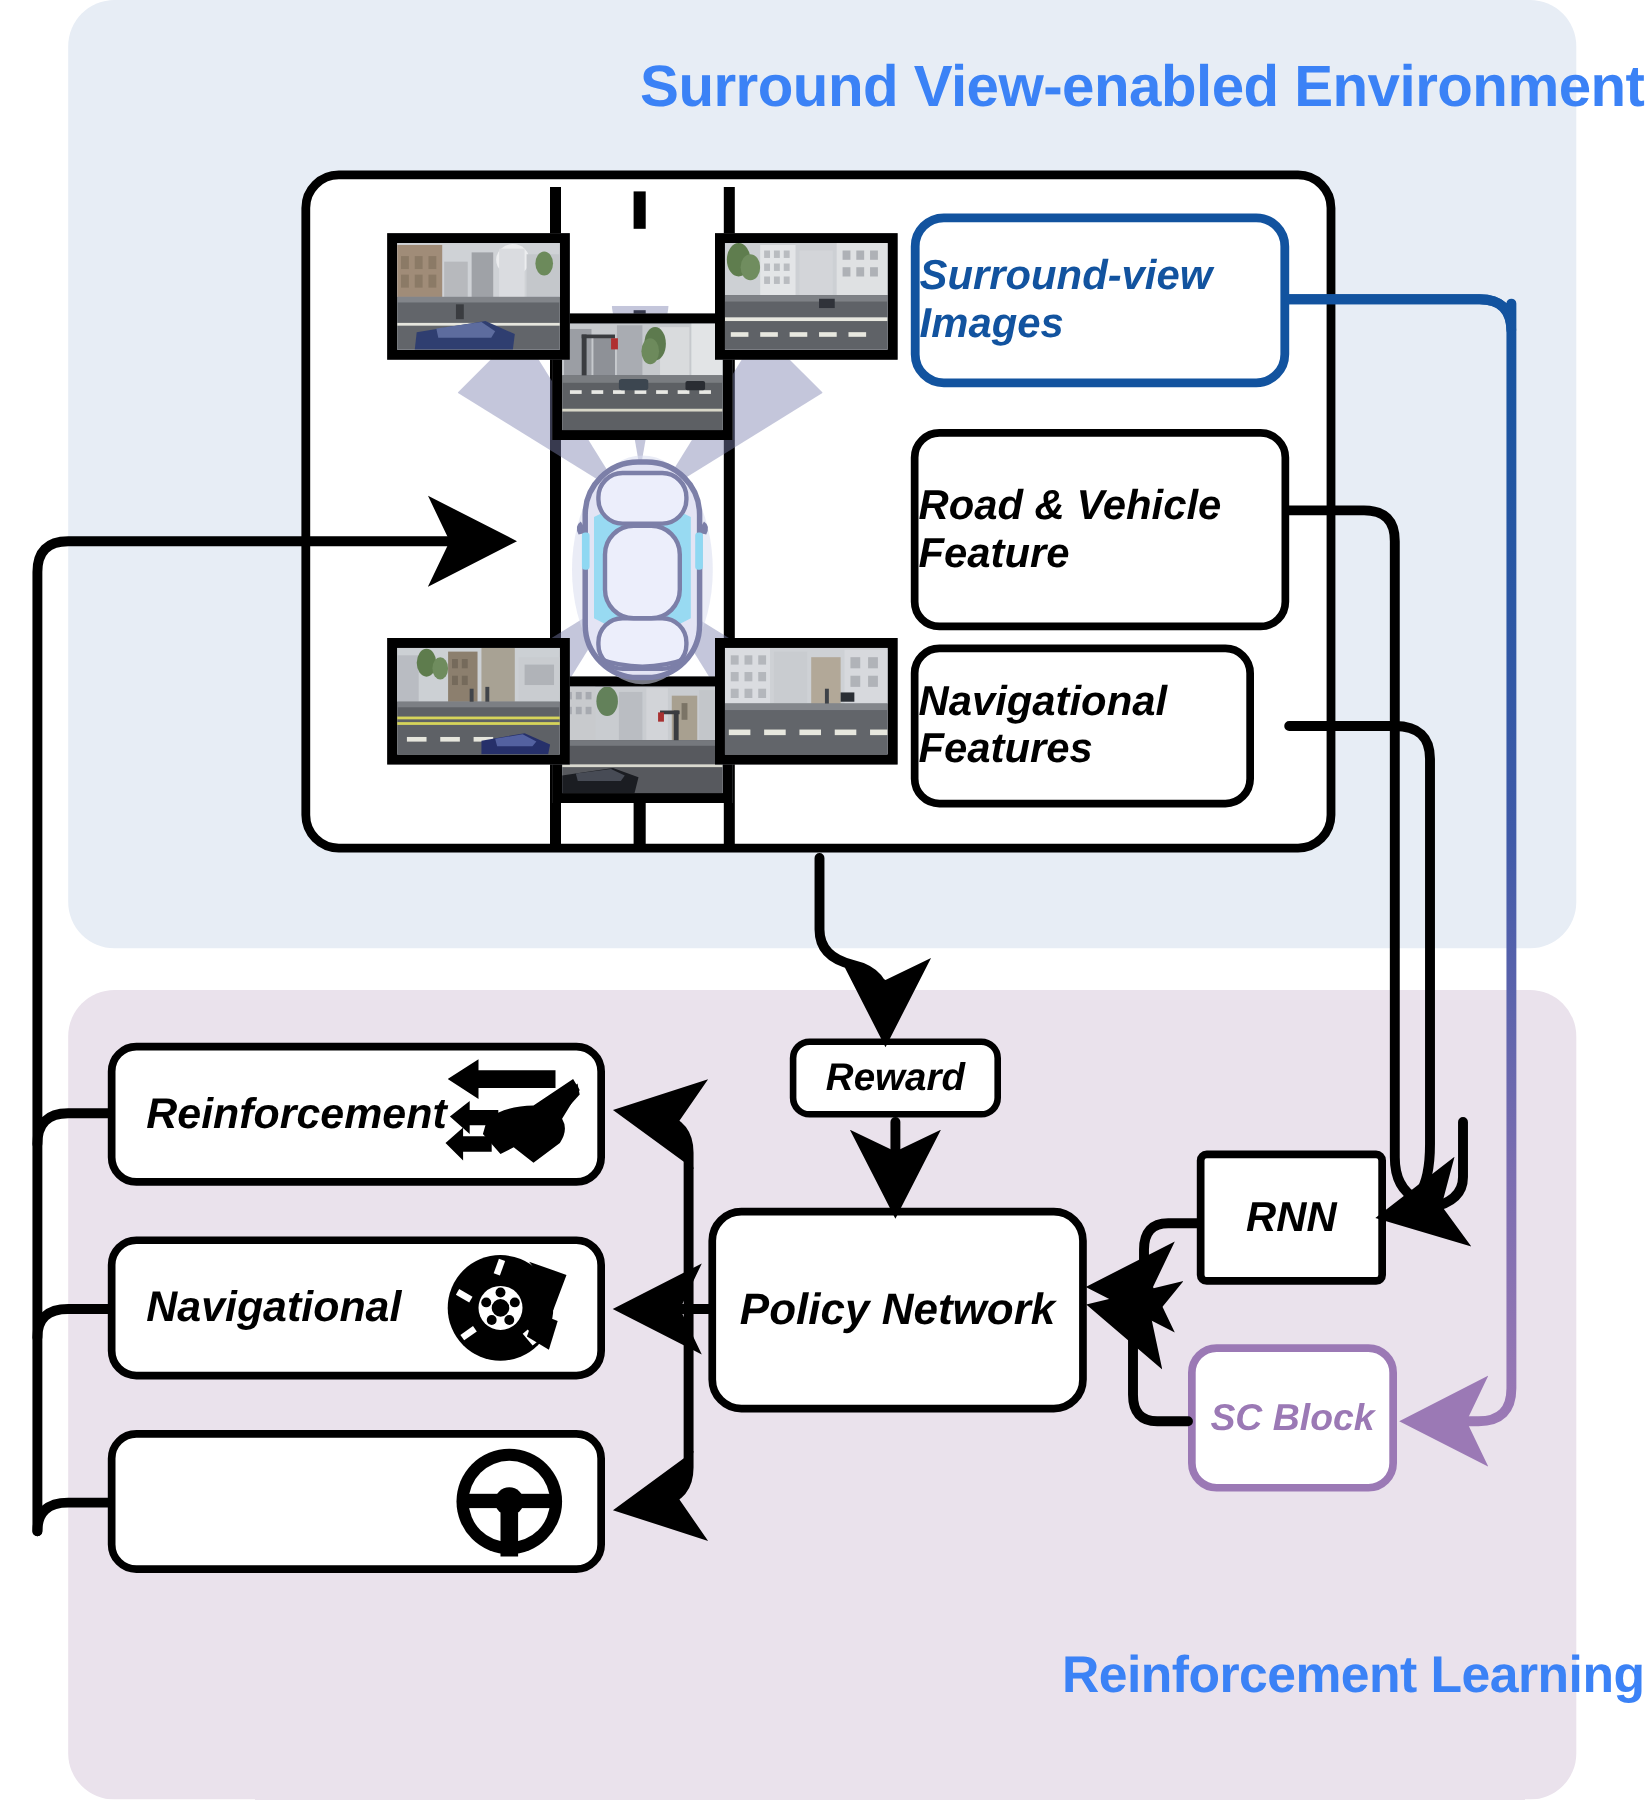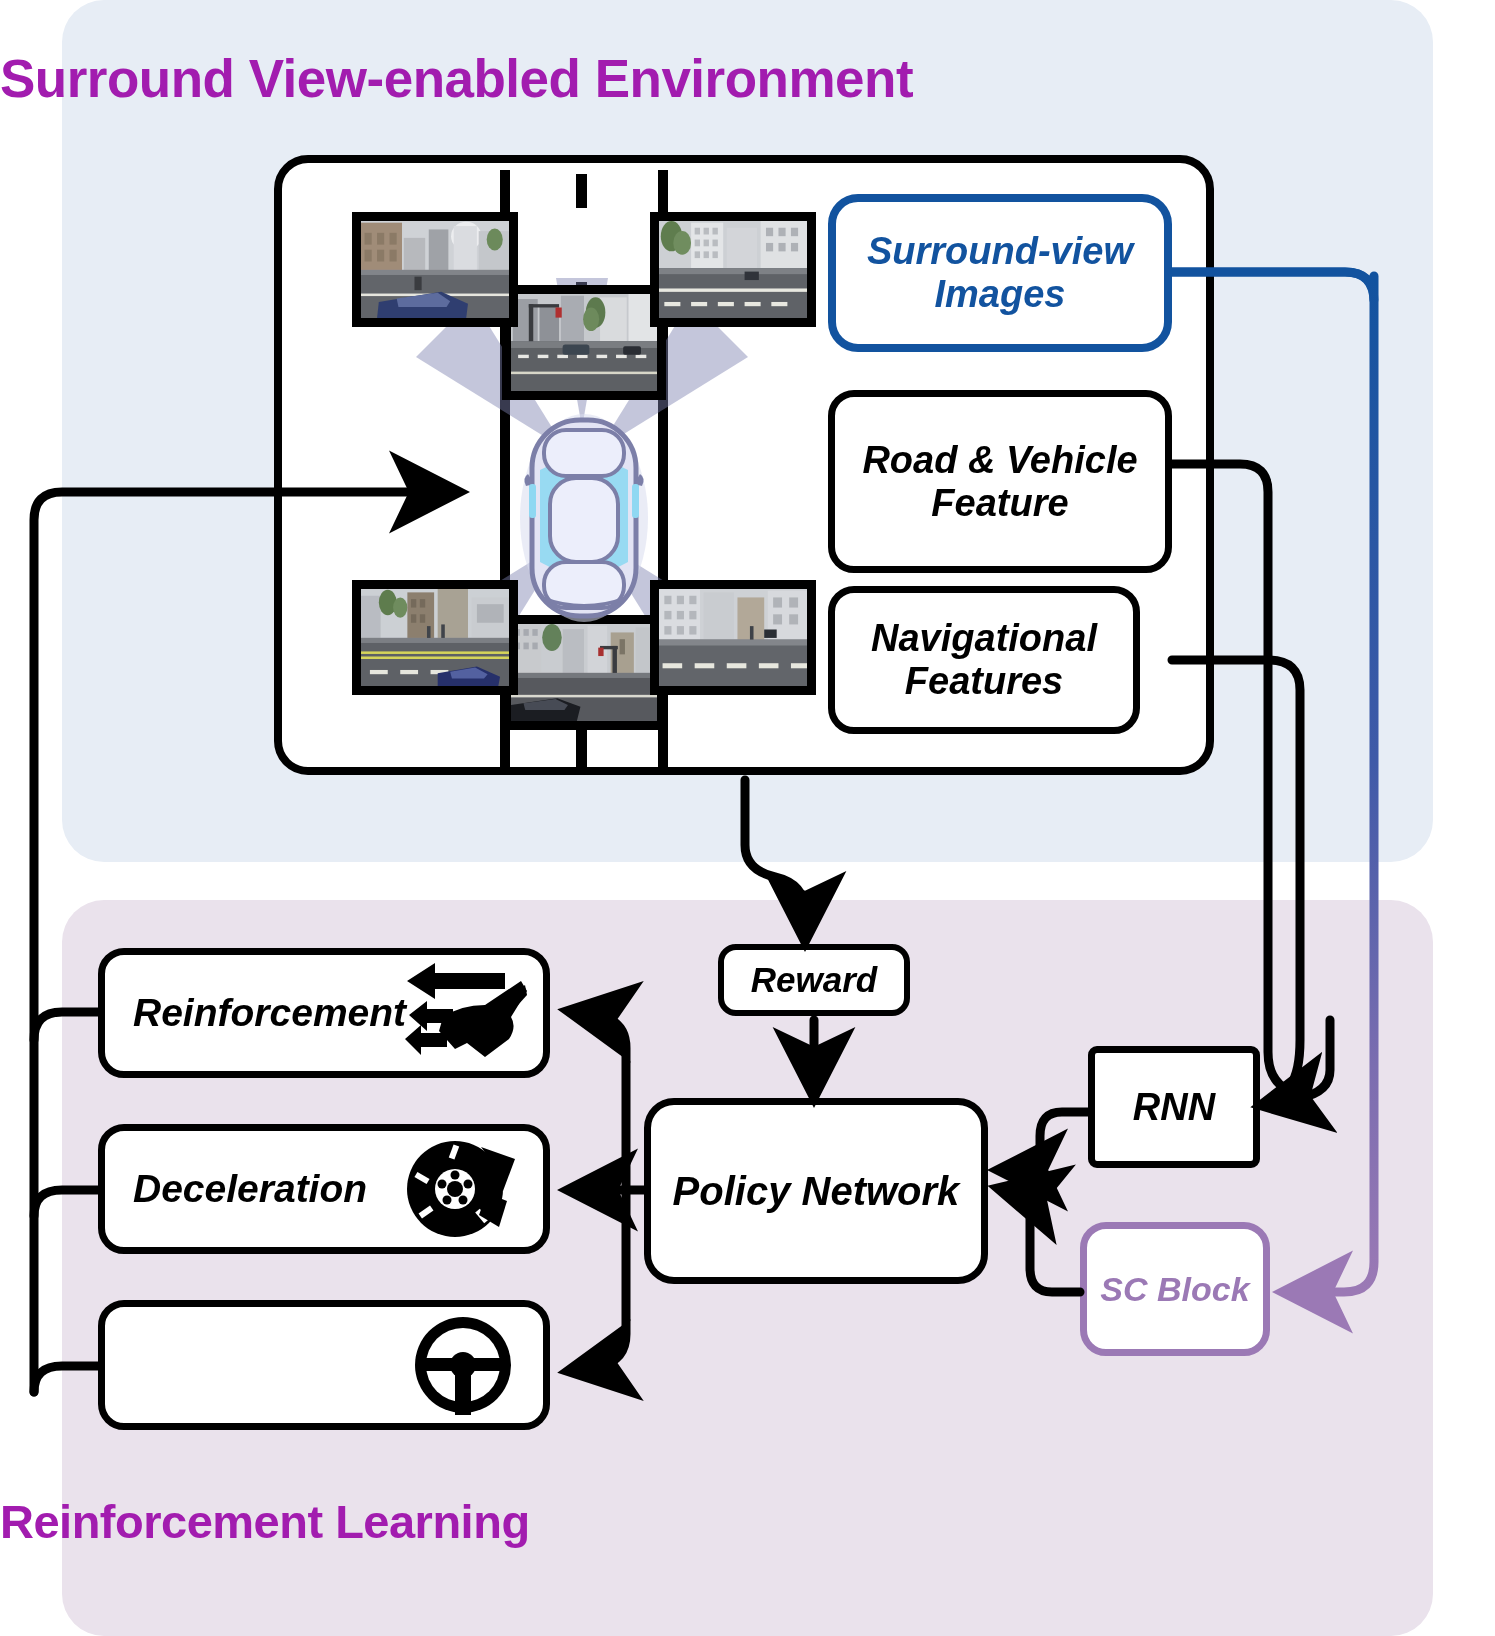--- a/index.html
+++ b/index.html
@@ -3,30 +3,30 @@
 <meta charset="utf-8">
 <style>
   html,body{margin:0;padding:0;background:#ffffff;}
   body{width:1495px;height:1636px;position:relative;overflow:hidden;
        font-family:"Liberation Sans","DejaVu Sans",sans-serif;}
 
   .panel{position:absolute;border-radius:42px;}
   #env-panel{left:62px;top:0px;width:1371px;height:862px;background:#e7edf5;}
   #rl-panel{left:62px;top:900px;width:1371px;height:736px;background:#eae2ec;}
 
-  .section-title{position:absolute;text-align:left;font-weight:bold;color:#a21caf;
+  .section-title{position:absolute;text-align:right;font-weight:bold;color:#3b82f6;
      font-family:"Liberation Sans","DejaVu Sans",sans-serif;
      font-stretch:condensed;letter-spacing:-0.5px;white-space:nowrap;}
   #env-title{left:0;top:48px;width:1495px;font-size:53px;}
   #rl-title{left:0;top:1494px;width:1495px;font-size:47px;}
 
   
   .box{position:absolute;background:#ffffff;border:7px solid #000;border-radius:26px;
        display:flex;align-items:center;justify-content:center;box-sizing:border-box;}
-  .box .lbl{font-weight:bold;font-style:italic;color:#000;text-align:center;
+  .box .lbl{font-weight:bold;font-style:italic;color:#000;text-align:left;
        line-height:1.12;font-size:38px;}
 
   #env-box{left:274px;top:155px;width:940px;height:620px;border-radius:34px;
        border-width:8px;background:#fff;}
 
   #box-sv{left:828px;top:194px;width:344px;height:158px;border-color:#12539f;border-width:8px;border-radius:30px;}
   #box-sv .lbl{color:#12539f;}
   #box-rv{left:828px;top:390px;width:344px;height:183px;}
   #box-nav{left:828px;top:586px;width:312px;height:148px;}
 
@@ -335,21 +335,21 @@
     <svg width="130" height="104" viewBox="0 0 130 104">
       <path d="M36 12 L36 2 L8 20 L36 38 L36 28 L106 28 L106 12 Z" fill="#000"></path>
       <path d="M10 54 L28 40 L28 48 L54 48 L54 62 L28 62 L28 70 Z" fill="#000"></path>
       <path d="M6 78 L22 64 L22 72 L48 72 L48 86 L22 86 L22 94 Z" fill="#000"></path>
       <path d="M44 56 Q62 44 86 44 L122 20 L128 30 L112 56 Q118 66 110 78 L86 96 L68 82 L56 88 L40 70 Z" fill="#000"></path>
       <path d="M100 46 L126 24 L128 34 L108 56 Z" fill="#000"></path>
     </svg>
   </span>
 </div>
 <div class="box act-box" id="box-decel">
-  <span class="lbl">Deceleration</span>
+  <span class="lbl">Navigational</span>
   <span class="act-icon">
     <svg width="130" height="104" viewBox="0 0 130 104">
       <circle cx="56" cy="52" r="48" fill="#000"></circle>
       <circle cx="56" cy="52" r="20" fill="#fff"></circle>
       <circle cx="56" cy="52" r="8" fill="#000"></circle>
       <g fill="#000">
         <circle cx="56" cy="38" r="4.5"></circle>
           <circle cx="69" cy="47" r="4.5"></circle>
         <circle cx="64" cy="63" r="4.5"></circle>
           <circle cx="48" cy="63" r="4.5"></circle>

